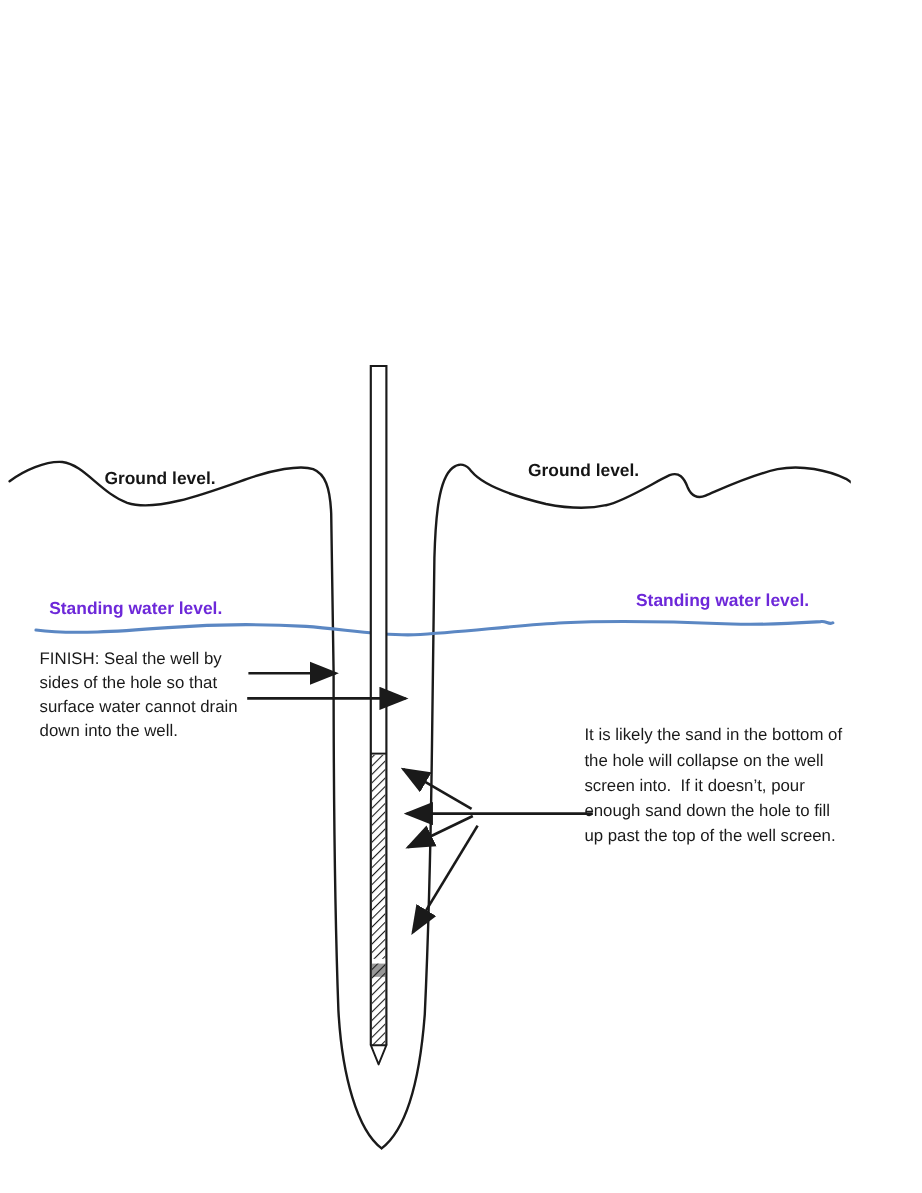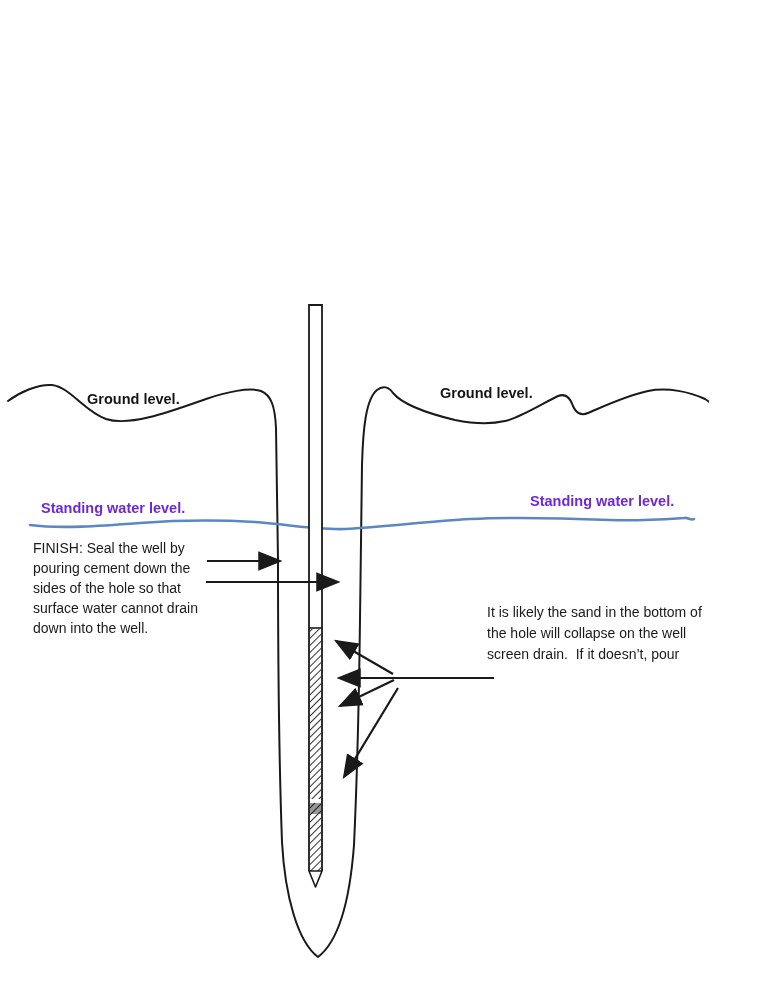--- a/index.html
+++ b/index.html
@@ -120,25 +120,26 @@
   <div class="lbl" style="left:87px; top:391px;">Ground level.</div>
 
   <div class="lbl" style="left:440px; top:385px;">Ground level.</div>
 
   <div class="lbl blue" style="left:41px; top:500px;">Standing water level.</div>
 
   <div class="lbl blue" style="left:530px; top:493px;">Standing water level.</div>
 
   <div class="note note-finish">
     <div class="ln">FINISH: Seal the well by</div>
-    <div class="ln">pouring cement down the</div>
     <div class="ln">sides of the hole so that</div>
     <div class="ln">surface water cannot drain</div>
     <div class="ln">down into the well.</div>
   </div>
 
   <div class="note note-sand">
     <div class="ln">It is likely the sand in the bottom of</div>
     <div class="ln">the hole will collapse on the well</div>
-    <div class="ln">screen drain.  If it doesn’t, pour</div>
+    <div class="ln">screen into.  If it doesn’t, pour</div>
+    <div class="ln">enough sand down the hole to fill</div>
+    <div class="ln">up past the top of the well screen.</div>
   </div>
 
 </div>
 
 </body></html>

